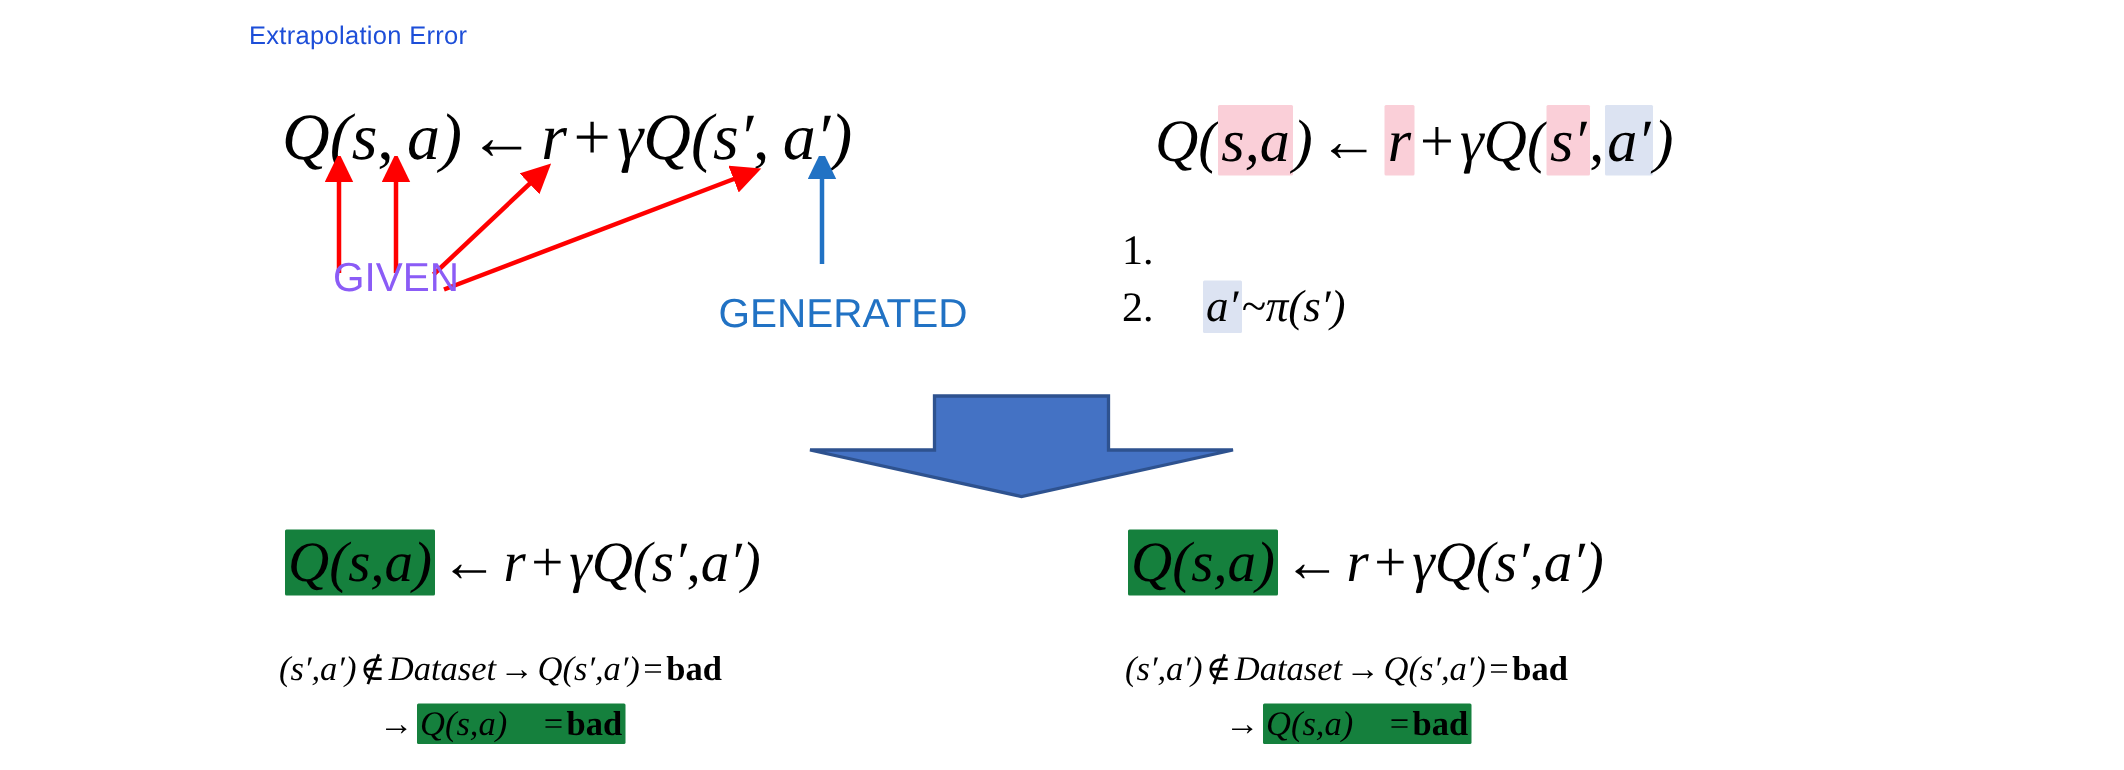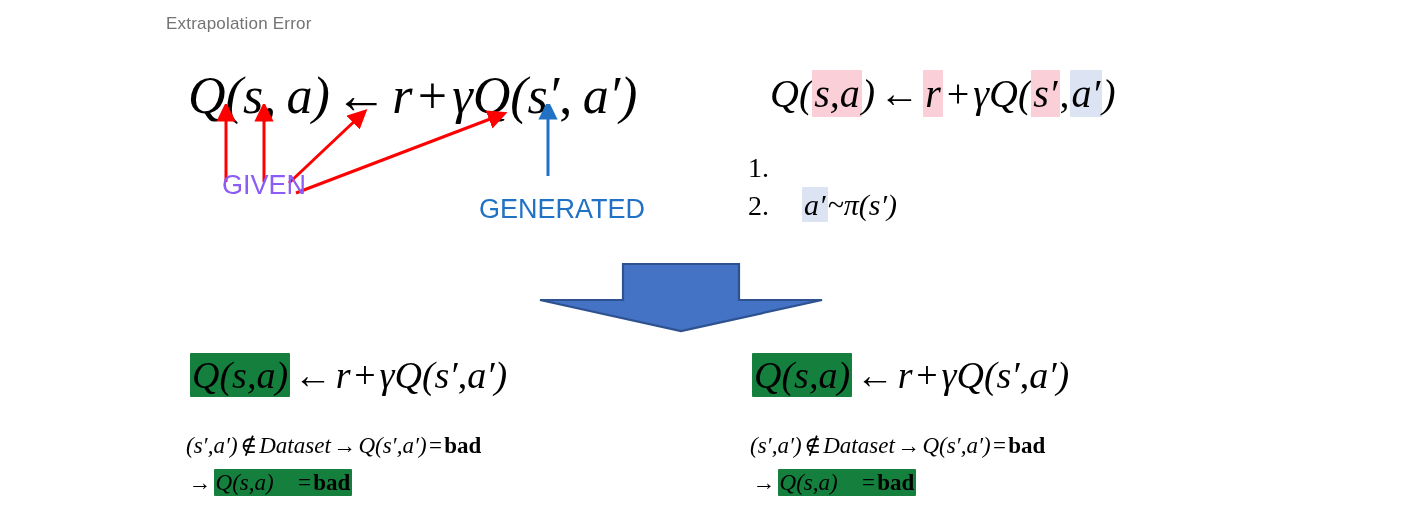--- a/index.html
+++ b/index.html
@@ -18,21 +18,21 @@
   }
 
   
   .slide-title {
     position: absolute;
     left: 166px;
     top: 14px;
     font-family: "Liberation Sans", sans-serif;
     font-size: 17px;
     font-weight: 400;
-    color: #737373;
+    color: #1d4ed8;
     letter-spacing: .2px;
     white-space: nowrap;
   }
 
   
   .math {
     font-family: "Liberation Serif", "DejaVu Serif", serif;
     font-style: italic;
     white-space: nowrap;
     line-height: 1;
@@ -47,21 +47,21 @@
   .hl-blue   { background: #dce3f2; }
   .hl-orange { background: #15803d; }
 
   
   .panel { position: absolute; }
 
   
   #tl-formula {
     left: 188px;
     top: 70px;
-    font-size: 52px;
+    font-size: 44px;
   }
 
   
   #tr-formula {
     left: 770px;
     top: 74px;
     font-size: 40px;
   }
 
   
@@ -98,21 +98,21 @@
   #br-formula { left: 752px; top: 356px; font-size: 38px; }
 
   
   .explain { font-size: 23px; }
   #bl-explain { left: 186px; top: 434px; }
   #br-explain { left: 750px; top: 434px; }
   .explain-line-1 { white-space: nowrap; text-align: right; }
   .explain-line-2 {
     white-space: nowrap;
     margin-top: 14px;
-    text-align: left;
+    text-align: center;
   }
   .gap-sp { display: inline-block; width: 22px; }
 
   
   #tl-annot {
     left: 188px;
     top: 104px;
     width: 450px;
     height: 100px;
   }

